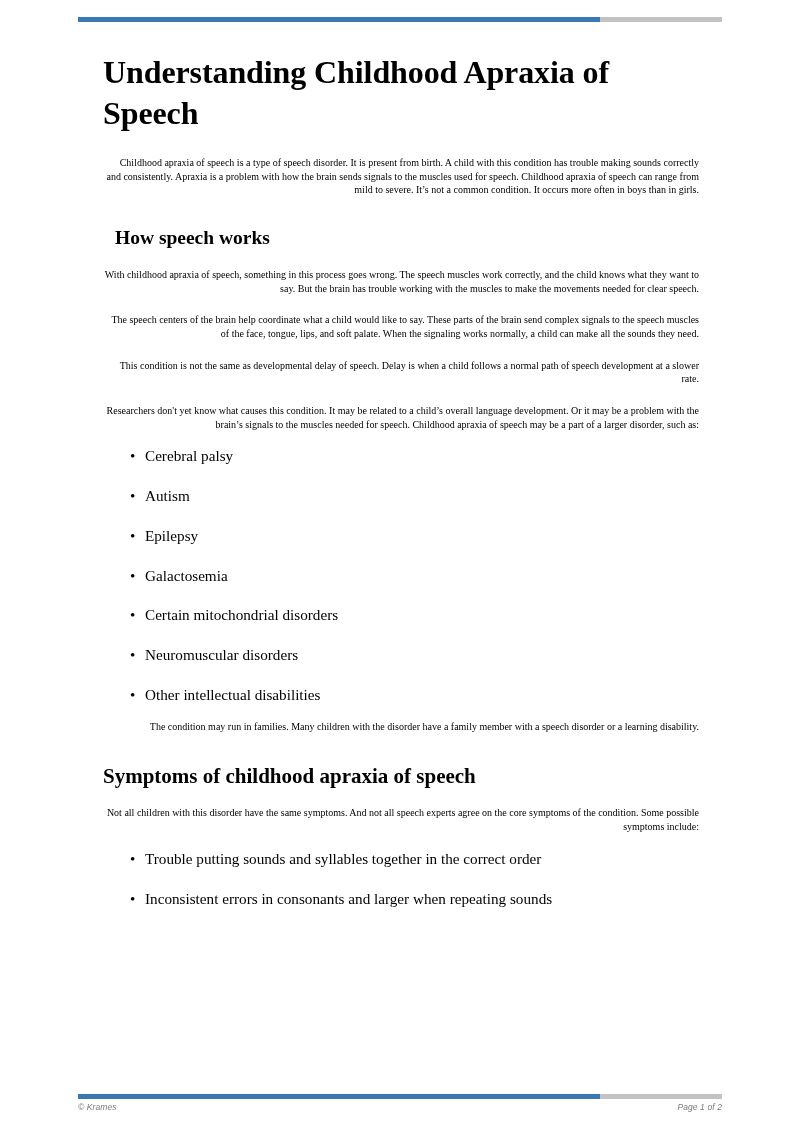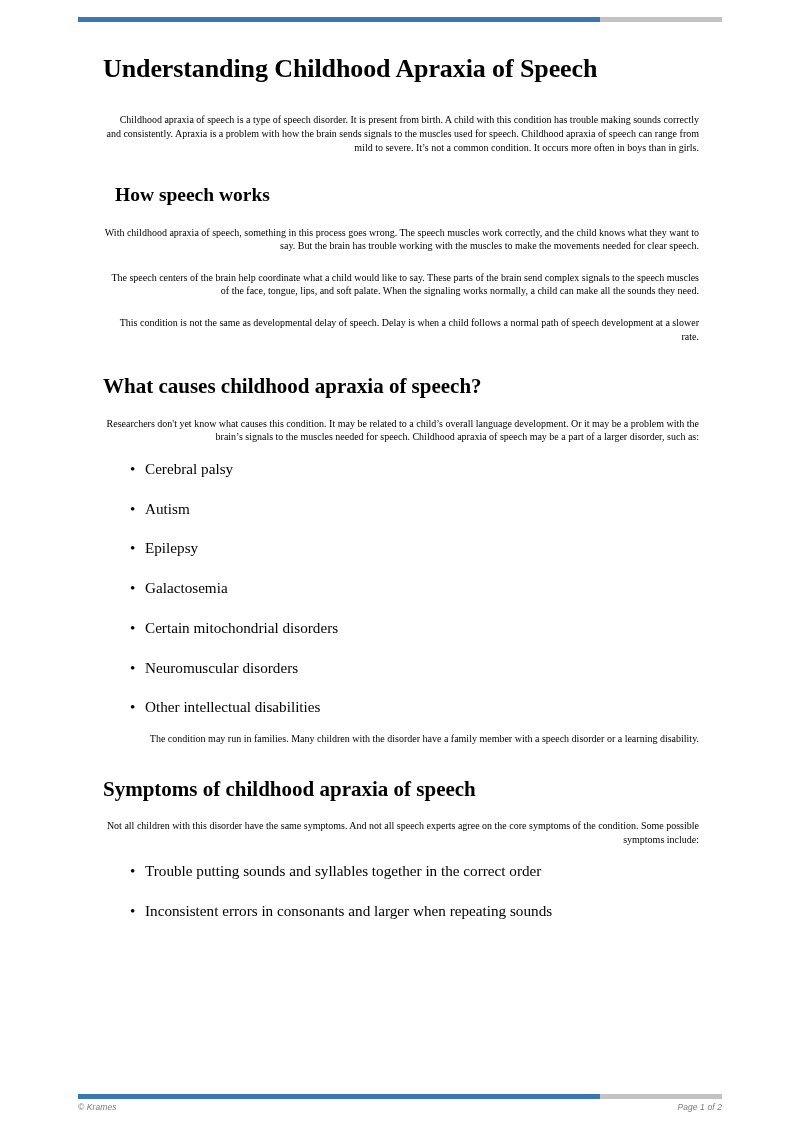--- a/index.html
+++ b/index.html
@@ -40,24 +40,24 @@
 
   
   .page-body {
     position: absolute;
     left: 103px;
     top: 52px;
     width: 596px;
   }
 
   h1.doc-title {
-    font-size: 26px;
+    font-size: 32px;
     line-height: 1.28;
     font-weight: bold;
-    margin: 0 0 28px 0;
+    margin: 0 0 22px 0;
     letter-spacing: -0.1px;
   }
 
   h2.section-heading {
     font-size: 21px;
     line-height: 1.25;
     font-weight: bold;
     margin: 30px 0 17px 0;
   }
   h2.section-heading.smaller {
@@ -123,21 +123,20 @@
 
   <h1 class="doc-title">Understanding Childhood Apraxia of Speech</h1>
 
   <p class="body-text">Childhood apraxia of speech is a type of speech disorder. It is present from birth. A child with this condition has trouble making sounds correctly and consistently. Apraxia is a problem with how the brain sends signals to the muscles used for speech. Childhood apraxia of speech can range from mild to severe. It’s not a common condition. It occurs more often in boys than in girls.</p>
 
   <h2 class="section-heading smaller">How speech works</h2>
   <p class="body-text">With childhood apraxia of speech, something in this process goes wrong. The speech muscles work correctly, and the child knows what they want to say. But the brain has trouble working with the muscles to make the movements needed for clear speech.</p>
   <p class="body-text">The speech centers of the brain help coordinate what a child would like to say. These parts of the brain send complex signals to the speech muscles of the face, tongue, lips, and soft palate. When the signaling works normally, a child can make all the sounds they need.</p>
   <p class="body-text">This condition is not the same as developmental delay of speech. Delay is when a child follows a normal path of speech development at a slower rate.</p>
 
-  <h2 class="section-heading">What causes childhood apraxia of speech?</h2>
   <p class="body-text tight">Researchers don't yet know what causes this condition. It may be related to a child’s overall language development. Or it may be a problem with the brain’s signals to the muscles needed for speech. Childhood apraxia of speech may be a part of a larger disorder, such as:</p>
 
   <ul class="bullet-list">
     <li>
       <span class="bullet-dot">•</span>
       <span>Cerebral palsy</span>
     </li>
     <li>
       <span class="bullet-dot">•</span>
       <span>Autism</span>

